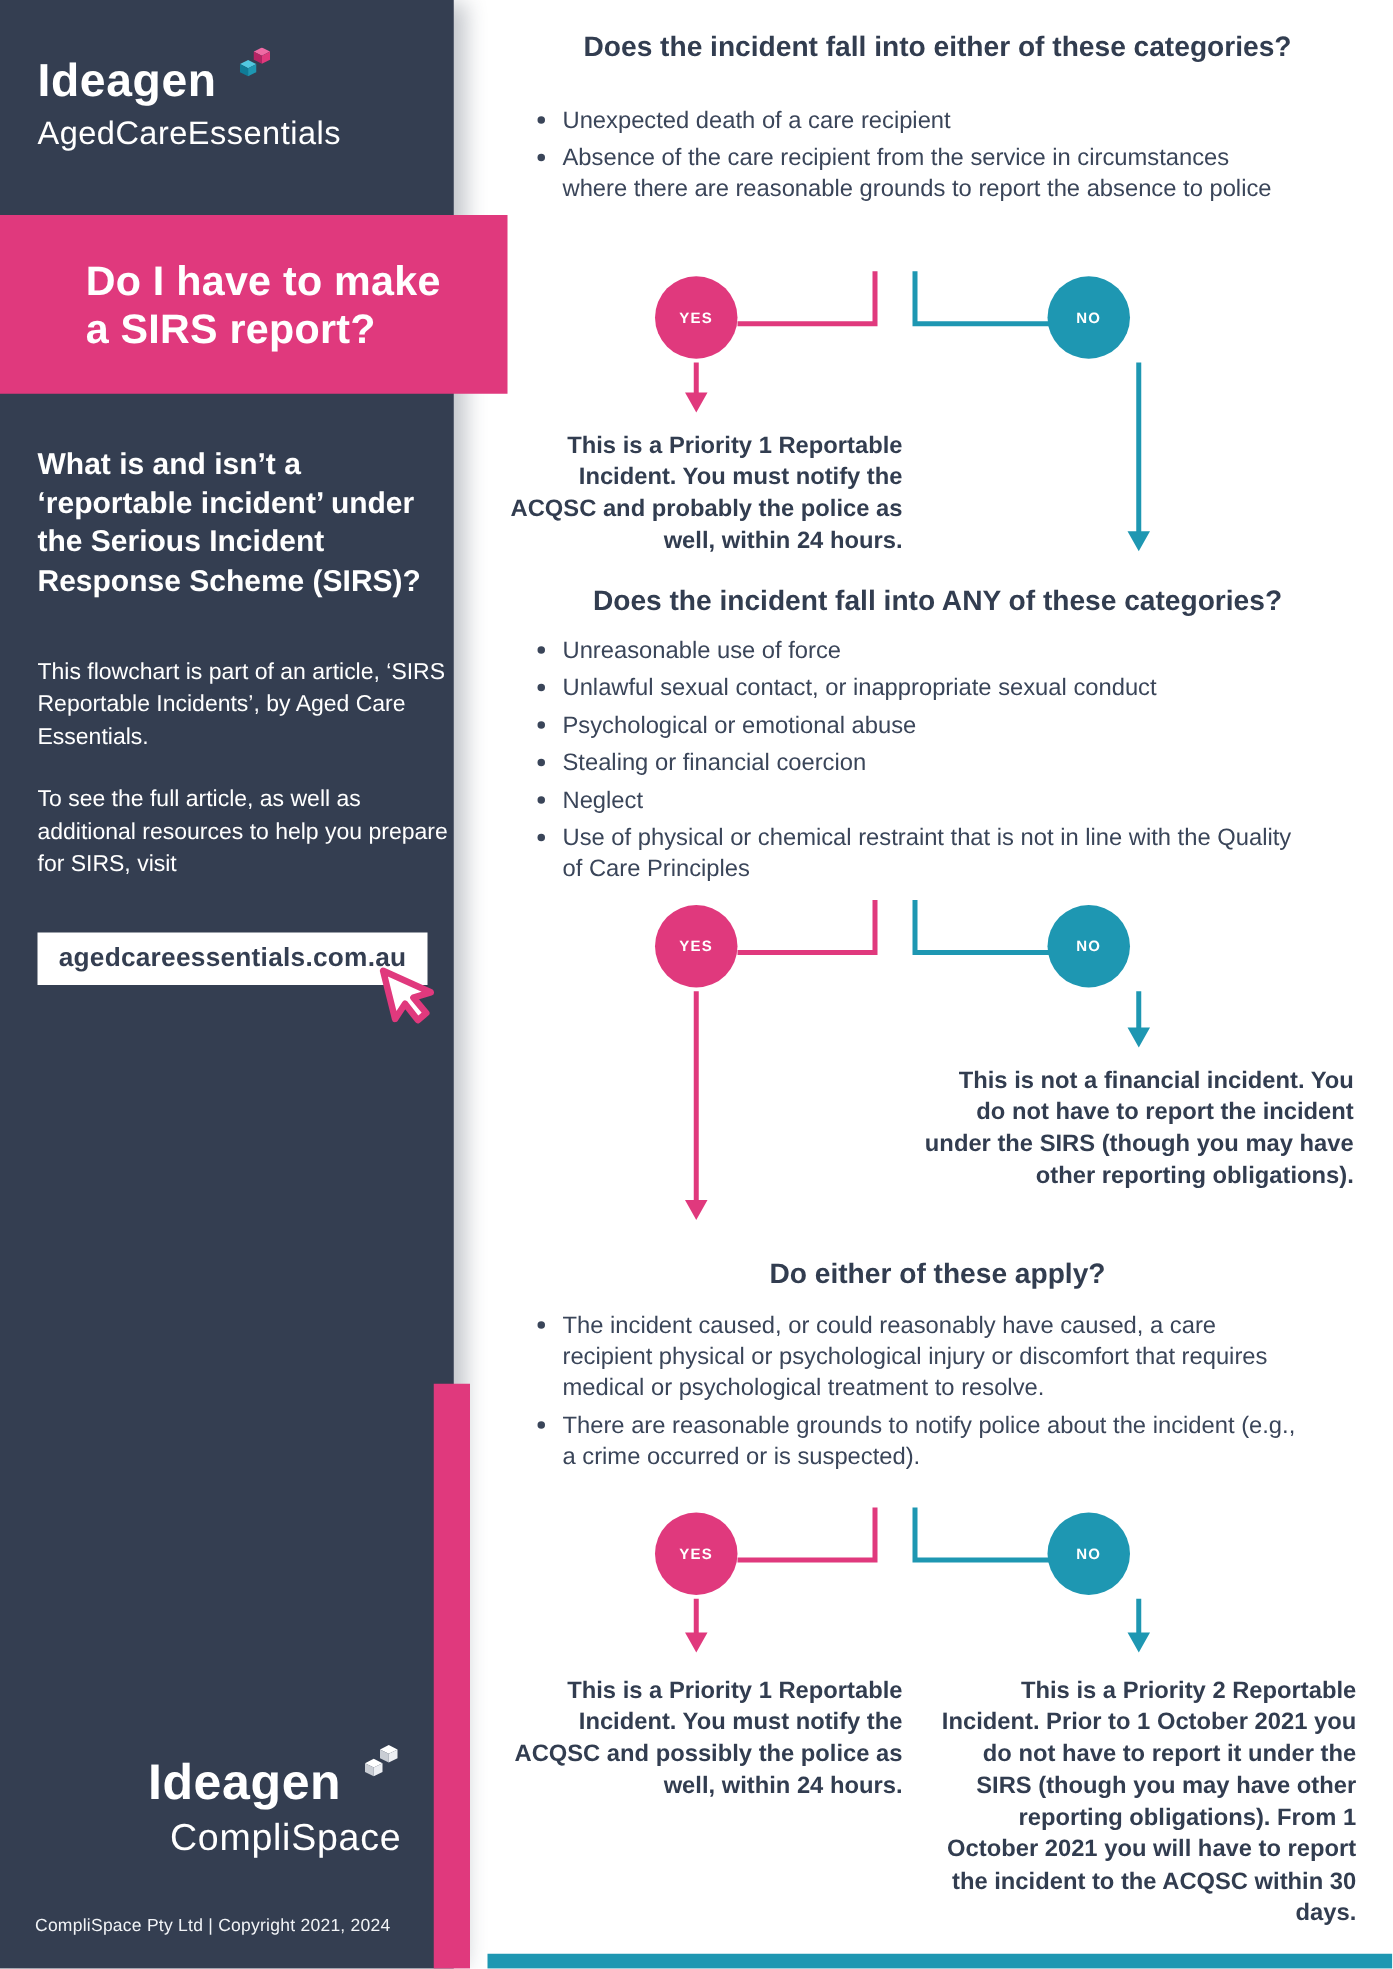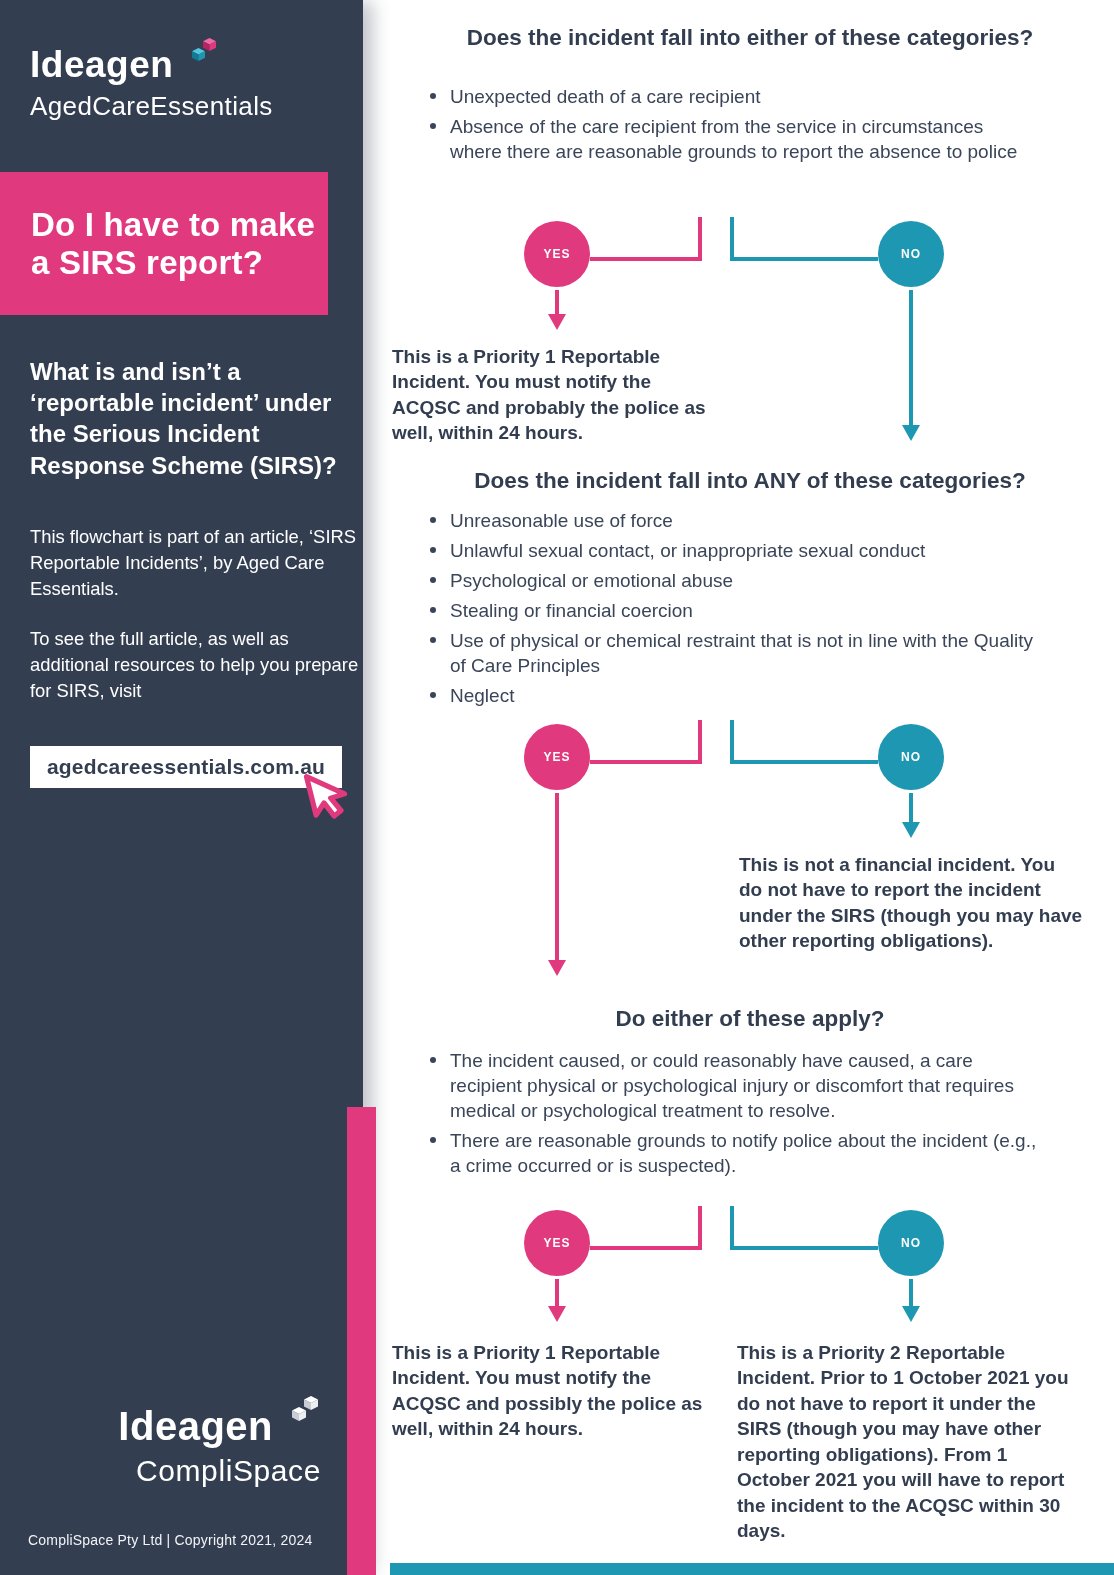--- a/index.html
+++ b/index.html
@@ -11,22 +11,22 @@
   .sidebar{
     position:absolute;left:0;top:0;width:363px;height:1575px;background:#343e51;
     box-shadow:12px 0 16px -2px rgba(40,50,70,.28);
   }
   .brand-top{position:absolute;left:30px;top:46px;color:#fff;}
   .brand-row{display:flex;align-items:flex-start;gap:14px;}
   .brand-top .brand-name{font-size:37px;font-weight:600;letter-spacing:.5px;line-height:1;}
   .brand-top .cubes{margin-left:4px;margin-top:-8px;}
   .brand-top .brand-sub{font-size:26px;font-weight:400;letter-spacing:.4px;margin-top:8px;}
   .banner{
-    position:absolute;left:0;top:172px;width:328px;height:143px;background:#e0397d;z-index:3;
-    display:flex;align-items:center;
+    position:absolute;left:0;top:172px;width:406px;height:143px;background:#e0397d;z-index:3;
+    display:flex;align-items:center;justify-content:center;
   }
   .banner span{display:block;padding-left:31px;width:300px;color:#fff;font-size:33px;line-height:1.13;font-weight:800;letter-spacing:.2px;}
   .intro-heading{position:absolute;left:30px;top:356px;width:334px;color:#fff;font-size:24px;line-height:1.3;font-weight:700;}
   .side-para{position:absolute;left:30px;width:330px;color:#fff;font-size:18.4px;line-height:1.4;font-weight:400;}
   .side-para.p1{top:524px;}
   .side-para.p2{top:626px;}
   .url-box{
     position:absolute;left:30px;top:746px;width:312px;height:42px;background:#ffffff;
     display:flex;align-items:center;justify-content:center;
     color:#343e51;font-size:21px;font-weight:600;letter-spacing:.2px;cursor:pointer;
@@ -49,33 +49,33 @@
     position:relative;padding-left:22px;margin-bottom:5px;
     font-size:19px;line-height:1.32;color:#3a4559;font-weight:400;
   }
   ul.bullets li::before{
     content:"";position:absolute;left:2px;top:9px;width:6px;height:6px;border-radius:50%;background:#3a4559;
   }
   .b1{top:84px;width:612px;}
   .b2{top:508px;width:620px;}
   .b3{top:1048px;width:614px;}
   .result{
-    position:absolute;text-align:left;font-size:19px;line-height:1.34;font-weight:700;color:#323d50;
+    position:absolute;text-align:right;font-size:19px;line-height:1.34;font-weight:700;color:#323d50;
   }
   .r1{left:392px;top:344px;width:330px;}
   .r2{left:739px;top:852px;width:344px;}
   .r3a{left:392px;top:1340px;width:330px;}
   .r3b{left:737px;top:1340px;width:348px;}
   .node{
     position:absolute;width:66px;height:66px;border-radius:50%;
     display:flex;align-items:center;justify-content:center;
     color:#fff;font-size:12px;font-weight:700;letter-spacing:1px;z-index:2;
   }
   .node.yes{background:#e0397d;left:524px;}
-  .node.no{background:#1e97b2;left:878px;}
+  .node.no{background:#1e97b2;left:838px;}
   .c1{top:221px;}
   .c2{top:724px;}
   .c3{top:1210px;}
   .connectors{position:absolute;left:0;top:0;pointer-events:none;z-index:1;}
   .teal-bar{position:absolute;left:390px;top:1563px;width:724px;height:12px;background:#1e97b2;}
 </style>
 </head>
 <body>
 
 <div class="page">
@@ -146,22 +146,22 @@
 
   <ul class="bullets b1">
     <li>Unexpected death of a care recipient</li>
     <li>Absence of the care recipient from the service in circumstances where there are reasonable grounds to report the absence to police</li>
   </ul>
   <ul class="bullets b2">
     <li>Unreasonable use of force</li>
     <li>Unlawful sexual contact, or inappropriate sexual conduct</li>
     <li>Psychological or emotional abuse</li>
     <li>Stealing or financial coercion</li>
+    <li>Neglect</li>
     <li>Use of physical or chemical restraint that is not in line with the Quality of Care Principles</li>
-    <li>Neglect</li>
   </ul>
   <ul class="bullets b3">
     <li>The incident caused, or could reasonably have caused, a care recipient physical or psychological injury or discomfort that requires medical or psychological treatment to resolve.</li>
     <li>There are reasonable grounds to notify police about the incident (e.g., a crime occurred or is suspected).</li>
   </ul>
 
   <svg class="connectors" width="1114" height="1575" viewBox="0 0 1114 1575">
 
     <polyline points="590,259 700,259 700,217" fill="none" stroke="#e0397d" stroke-width="4"></polyline>
     <polyline points="732,217 732,259 878,259" fill="none" stroke="#1e97b2" stroke-width="4"></polyline>

